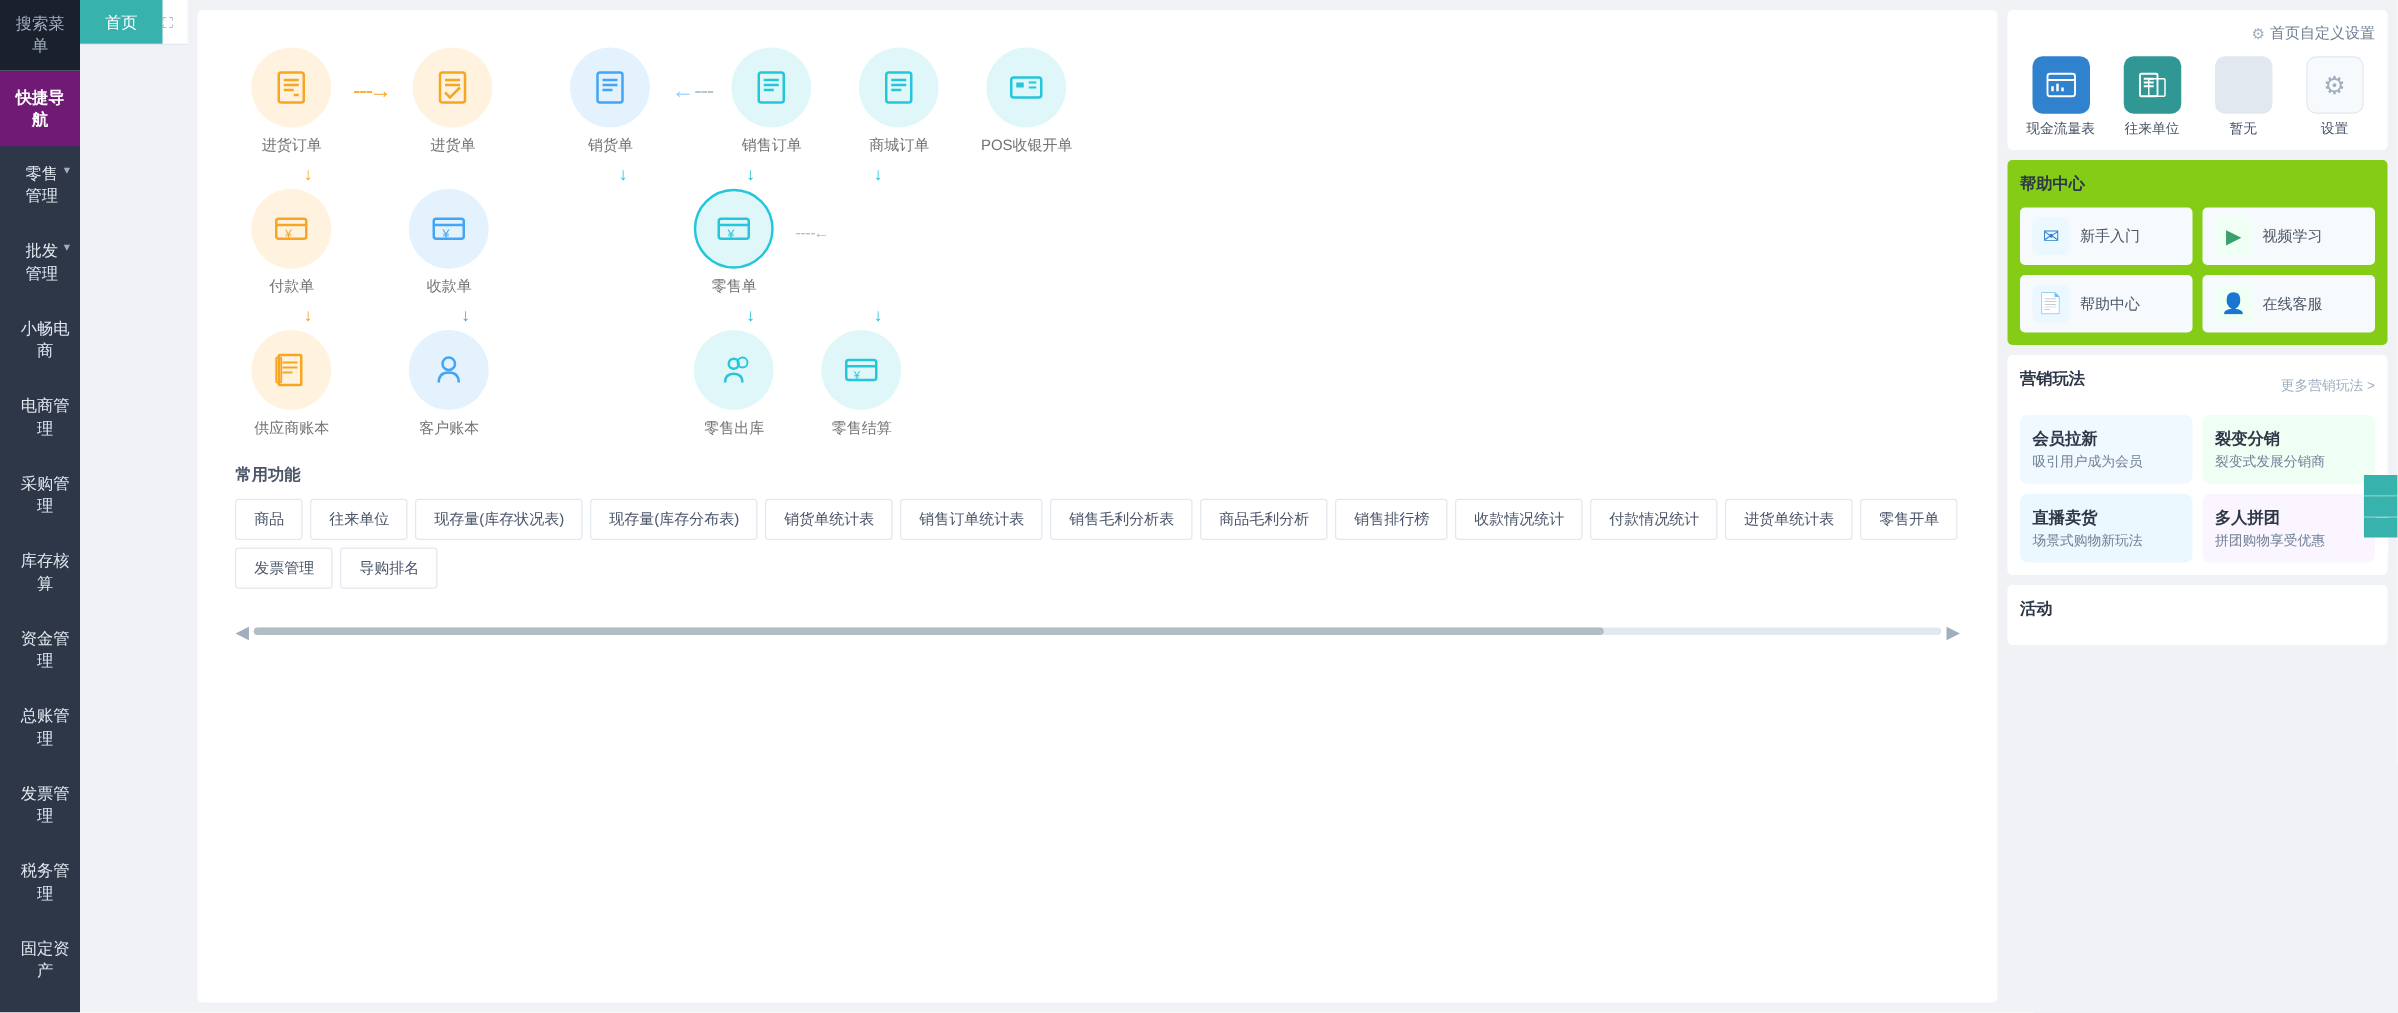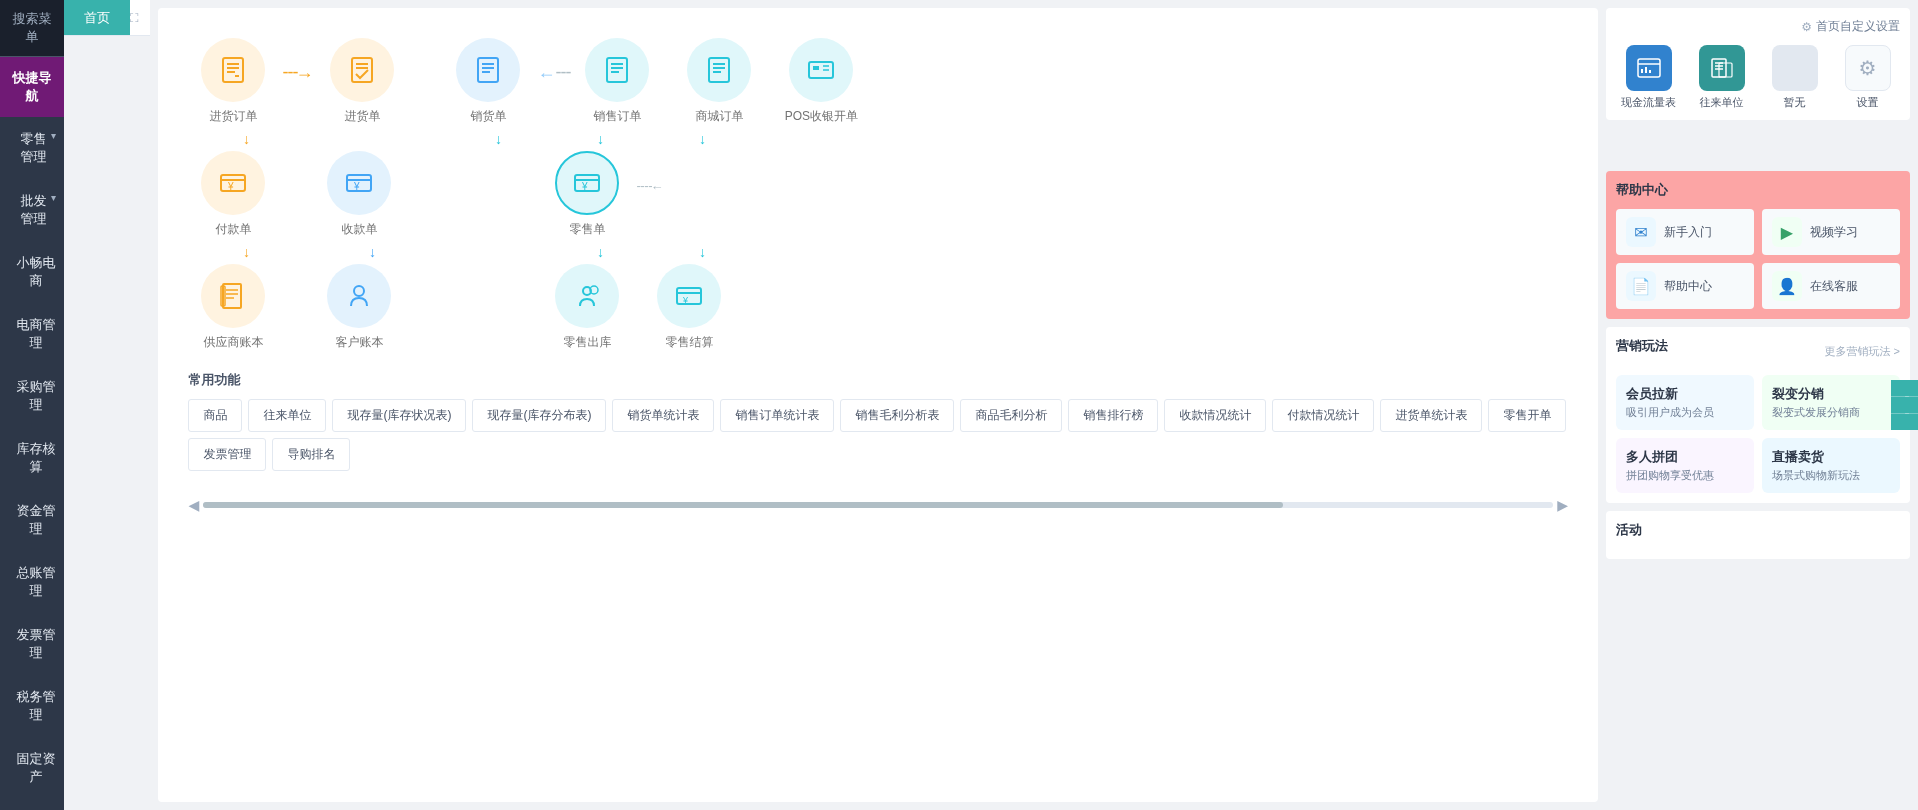--- a/index.html
+++ b/index.html
@@ -213,24 +213,23 @@
       font-size: 22px;
     }
     .quick-icon-blue { background: #3182ce; color: #fff; }
     .quick-icon-teal { background: #319795; color: #fff; }
     .quick-icon-gray { background: #e2e8f0; color: #a0aec0; }
     .quick-icon-lightgray { background: #f7fafc; color: #a0aec0; border: 1px solid #e2e8f0; }
     .quick-item-label { font-size: 11px; color: #4a5568; text-align: center; }
 
     
     .help-center {
-      background: #fca5a5;
+      background: #84cc16;
       border-radius: 4px;
       padding: 10px;
-      margin-top: 43px;
     }
     .section-header {
       font-size: 13px;
       font-weight: bold;
       color: #2d3748;
       margin-bottom: 10px;
     }
     .help-grid {
       display: grid;
       grid-template-columns: 1fr 1fr;
@@ -703,27 +702,27 @@
         </div>
         <div class="marketing-grid">
           <div class="marketing-item">
             <div class="marketing-title">会员拉新</div>
             <div class="marketing-desc">吸引用户成为会员</div>
           </div>
           <div class="marketing-item green">
             <div class="marketing-title">裂变分销</div>
             <div class="marketing-desc">裂变式发展分销商</div>
           </div>
+          <div class="marketing-item blue2">
+            <div class="marketing-title">直播卖货</div>
+            <div class="marketing-desc">场景式购物新玩法</div>
+          </div>
           <div class="marketing-item purple">
             <div class="marketing-title">多人拼团</div>
             <div class="marketing-desc">拼团购物享受优惠</div>
-          </div>
-          <div class="marketing-item blue2">
-            <div class="marketing-title">直播卖货</div>
-            <div class="marketing-desc">场景式购物新玩法</div>
           </div>
         </div>
       </div>
 
       <div style="background:#fff;border-radius:4px;padding:10px;">
         <div class="section-header">活动</div>
       </div>
 
     </div>
   </div>

